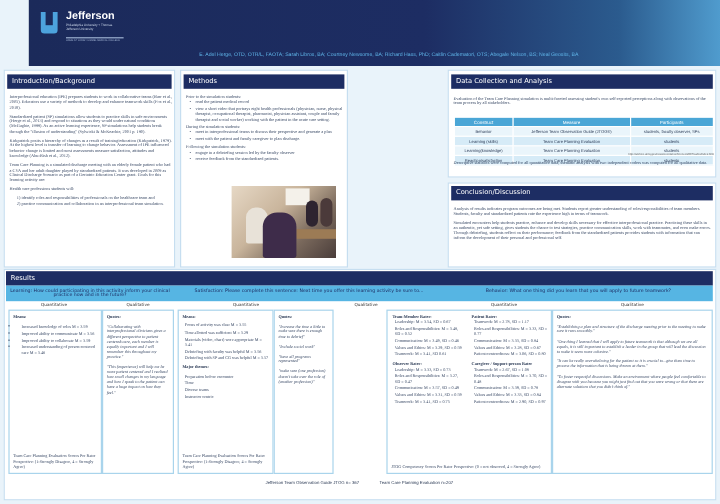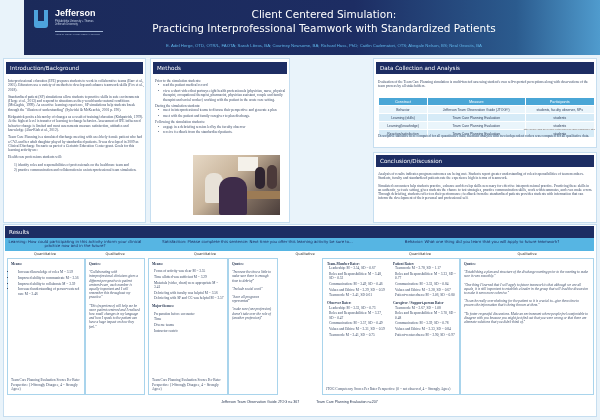--- a/index.html
+++ b/index.html
@@ -45,24 +45,20 @@
 .footer span{margin:0 8px;}
 </style>
 </head>
 <body>
 
 <div class="header">
   <div class="logo"></div>
   <div class="logo-text">Jefferson</div>
   <div class="logo-sub">Philadelphia University + Thomas Jefferson University</div>
   <div class="logo-sub2">HOME OF SIDNEY KIMMEL MEDICAL COLLEGE</div>
-  <div class="title">
-    <div>Client Centered Simulation:</div>
-    <div>Practicing Interprofessional Teamwork with Standardized Patients</div>
-  </div>
   <div class="authors">E. Adel Herge, OTD, OTR/L, FAOTA; Sarah Libros, BA; Courtney Newsome, BA; Richard Hass, PhD; Caitlin Cadematori, OTS; Abegale Nelson, BS; Neal Geosits, BA</div>
 </div>
 
 <div class="panel" style="left:3px;top:58px;width:143px;height:165px;"></div>
 <div class="sec-head" style="left:6px;top:62px;width:137px;">Introduction/Background</div>
 <div class="body-text" style="left:8px;top:79px;width:136px;">
   <p>Interprofessional education (IPE) prepares students to work in collaborative teams (Barr et al., 2005). Educators use a variety of methods to develop and enhance teamwork skills (Fox et al., 2018).</p>
   <p>Standardized patient (SP) simulations allow students to practice skills in safe environments (Herge et al., 2013) and respond to situations as they would under natural conditions (McGaghie, 1999). As an active learning experience, SP simulations help students break through the "illusion of understanding" (Sylwicki &amp; McKeachie, 2001 p. 190).</p>
   <p>Kirkpatrick posits a hierarchy of changes as a result of training/education (Kirkpatrick, 1979). At the highest level is transfer of learning to change behavior. Assessment of IPE influenced behavior change is limited and most assessments measure satisfaction, attitudes and knowledge (Abu-Rish et al., 2012).</p>
   <p>Team Care Planning is a simulated discharge meeting with an elderly female patient who had a CVA and her adult daughter played by standardized patients. It was developed in 2009 as Clinical Discharge Scenario as part of a Geriatric Education Center grant. Goals for this learning activity are:</p>

